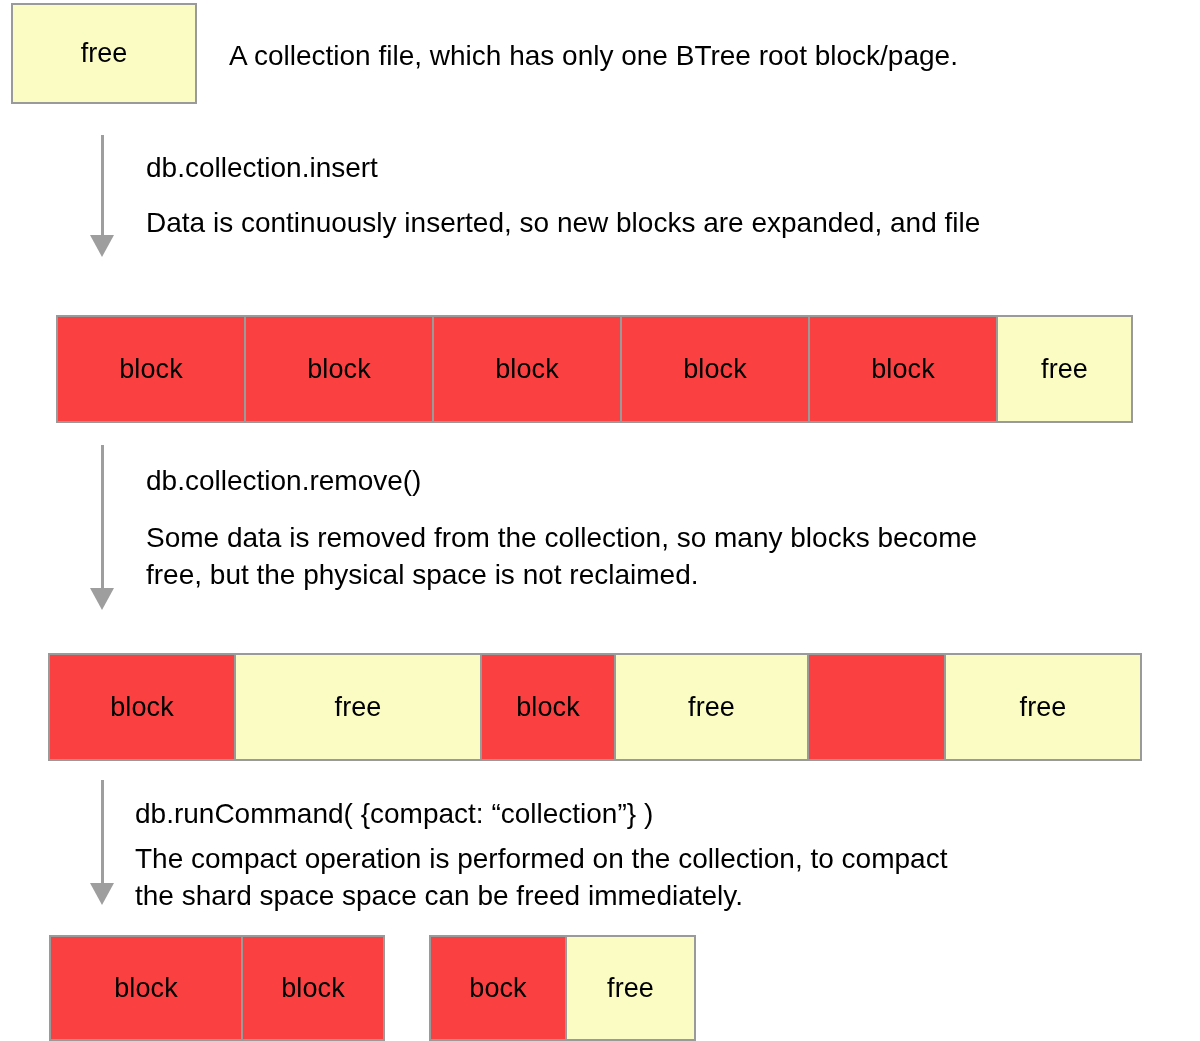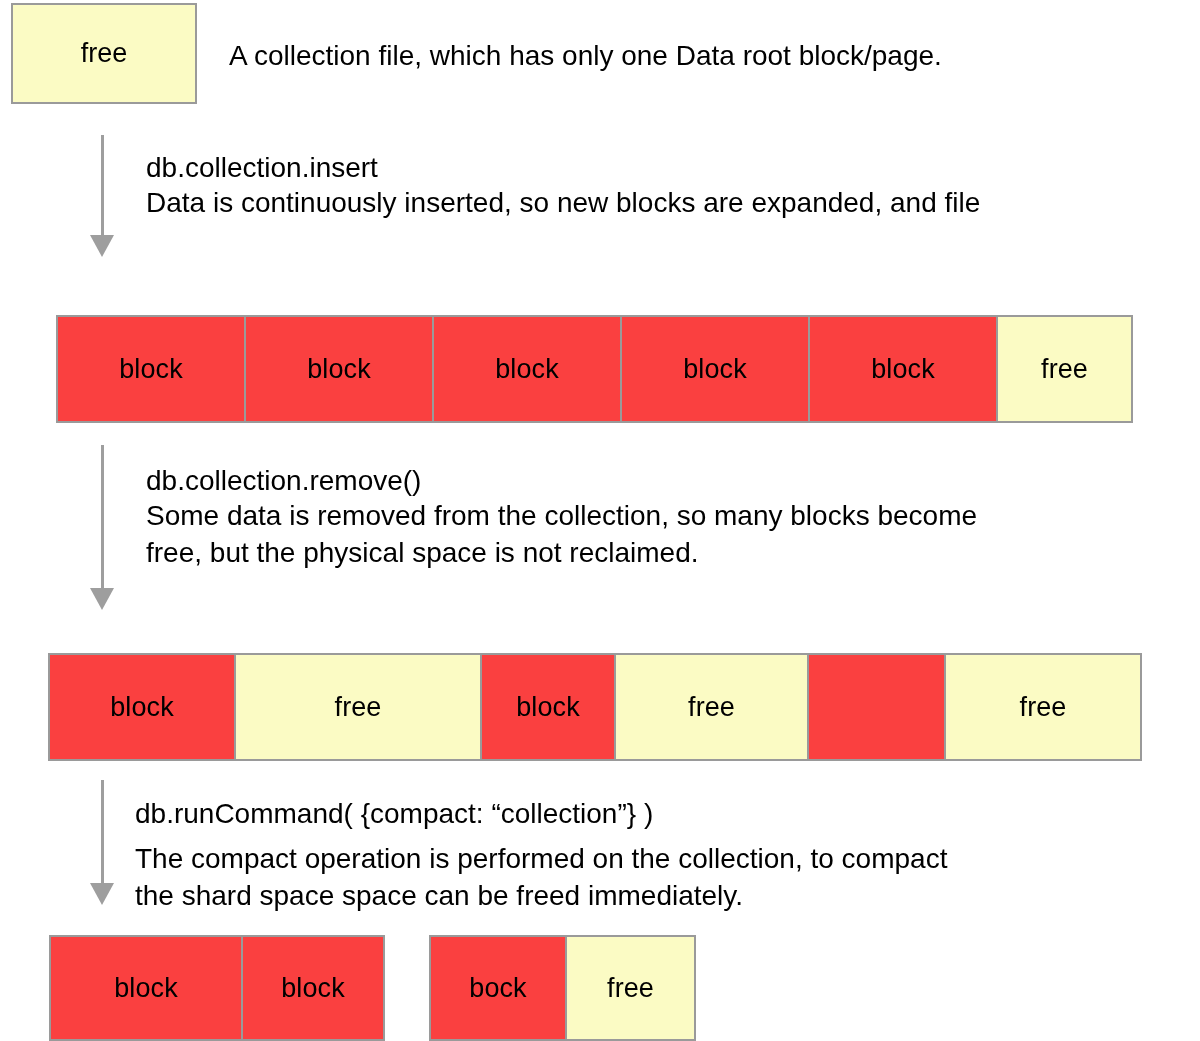--- a/index.html
+++ b/index.html
@@ -108,30 +108,30 @@
 </style>
 </head>
 <body>
 
 <div class="stage">
 
   <div class="single-box" style="left:11px; top:3px; width:186px; height:101px;">
     <span>free</span>
   </div>
 
-  <div class="caption" style="left:229px; top:42px;">A collection file, which has only one Data root block/page.</div>
+  <div class="caption" style="left:229px; top:42px;">A collection file, which has only one BTree root block/page.</div>
 
   <div class="arrow" style="left:88px; top:135px; height:122px;">
     <div class="shaft" style="height:100px;"></div>
     <div class="head" style="top:100px;"></div>
   </div>
 
   <div class="step-block" style="left:146px; top:150px;">
     <div class="step-cmd">db.collection.insert</div>
-    <div class="step-desc" style="margin-top:0;">
+    <div class="step-desc" style="margin-top:20px;">
       <span class="ln">Data is continuously inserted, so new blocks are expanded, and file</span>
     </div>
   </div>
 
   <div class="bar" style="left:12px; top:315px; height:108px;">
     <div class="seg used" style="width:190px; height:108px;">
       <span>block</span>
     </div>
     <div class="seg used" style="width:190px; height:108px;">
       <span>block</span>
@@ -150,21 +150,21 @@
     </div>
   </div>
 
   <div class="arrow" style="left:88px; top:445px; height:165px;">
     <div class="shaft" style="height:143px;"></div>
     <div class="head" style="top:143px;"></div>
   </div>
 
   <div class="step-block" style="left:146px; top:463px;">
     <div class="step-cmd">db.collection.remove()</div>
-    <div class="step-desc" style="">
+    <div class="step-desc" style="margin-top:22px;">
       <span class="ln">Some data is removed from the collection, so many blocks become</span>
       <span class="ln">free, but the physical space is not reclaimed.</span>
     </div>
   </div>
 
   <div class="bar" style="left:4px; top:653px; height:108px;">
     <div class="seg used" style="width:188px; height:108px;">
       <span>block</span>
     </div>
     <div class="seg free" style="width:248px; height:108px;">

